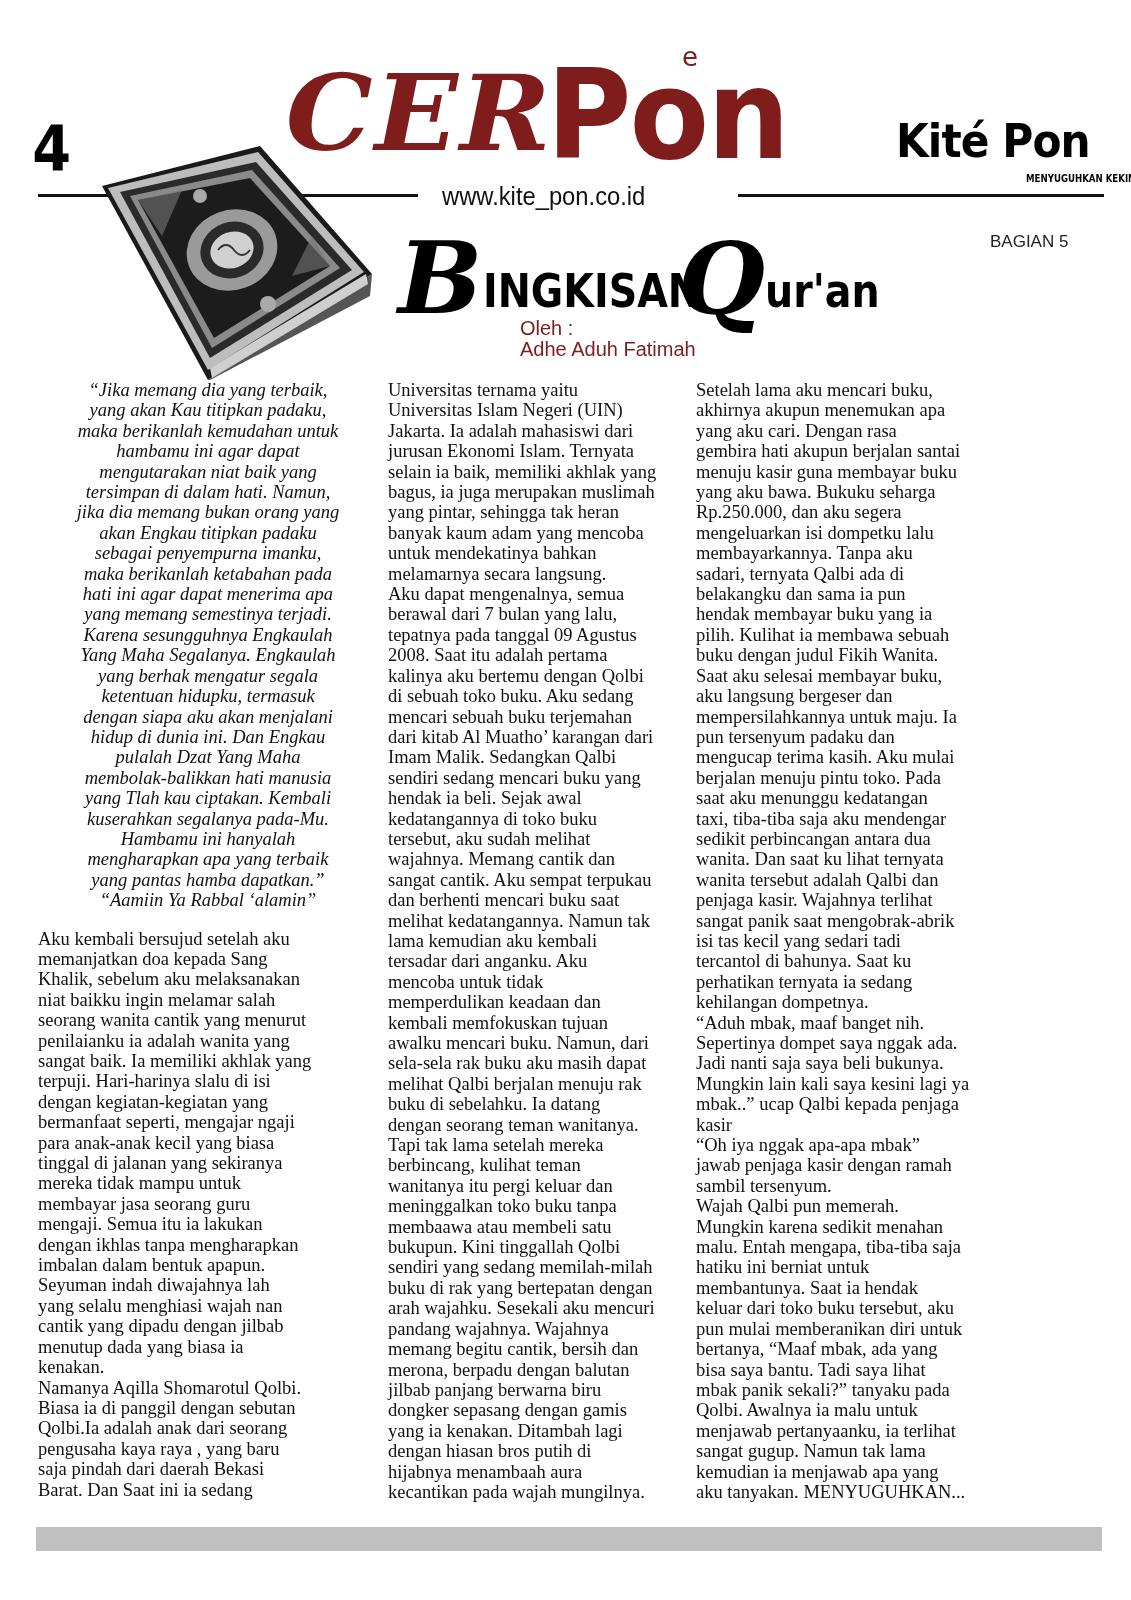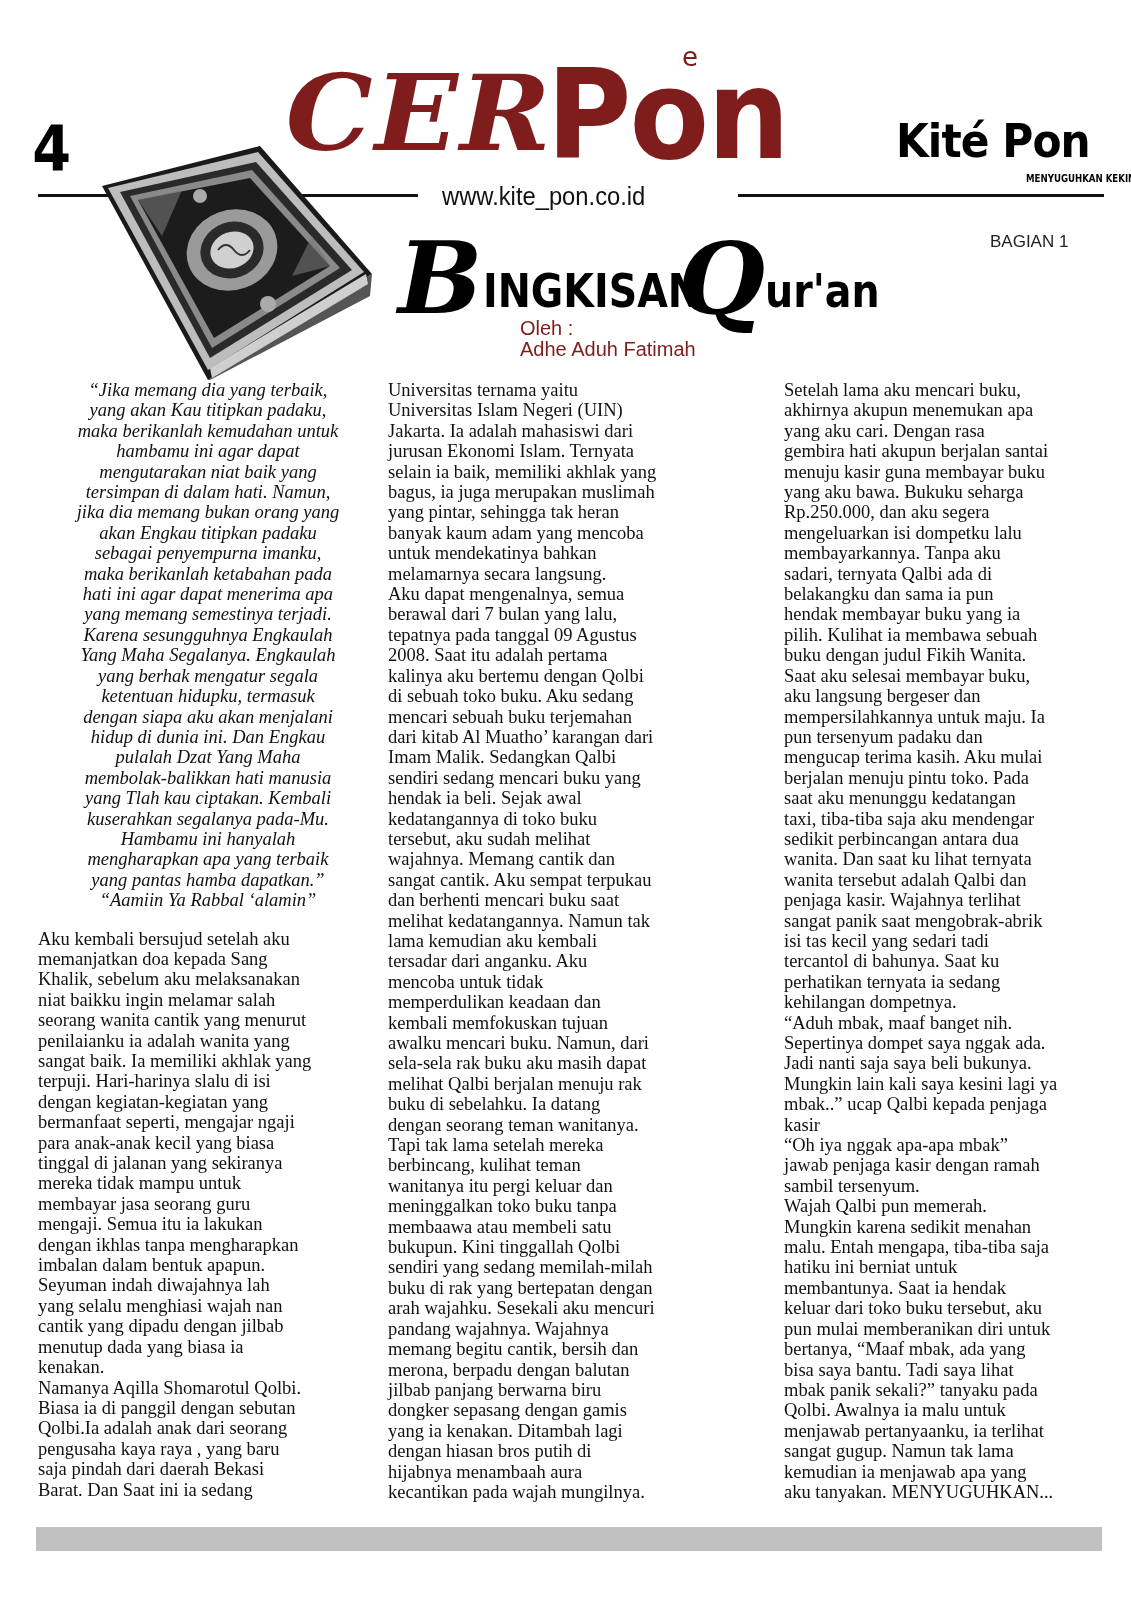--- a/index.html
+++ b/index.html
@@ -78,21 +78,21 @@
     font-size: 20px; line-height: 21px; color: #7f1d1d;
   }
 
   .col {
     position: absolute; top: 380px; font-size: 18.5px; line-height: 20.4px; color: #111;
     font-family: Liberation Serif, serif;
   }
   .col p { white-space: pre-line; }
   .col1 { left: 38px; width: 340px; }
   .col2 { left: 388px; width: 340px; }
-  .col3 { left: 784px; width: 340px; }
+  .col3 { left: 696px; width: 340px; }
 
   .prayer { font-style: italic; text-align: center; margin-bottom: 18px; }
   .to-be-continued { font-weight: normal; }
 
   .footer-bar {
     position: absolute; left: 36px; top: 1527px; width: 1066px; height: 24px;
     background: #c0c0c0;
   }
 </style>
 </head>
@@ -107,21 +107,21 @@
 
 <div class="rule left"></div>
 <div class="rule right"></div>
 <div class="url">www.kite_pon.co.id</div>
 
 <div class="brand">
   <span class="brand-name">Kité Pon</span>
   <span class="brand-tagline">MENYUGUHKAN KEKINIAN</span>
 </div>
 
-<div class="part-label">BAGIAN 1</div>
+<div class="part-label">BAGIAN 5</div>
 
 <div class="book">
   <svg width="280" height="234" viewBox="0 0 280 234">
     <polygon points="10,40 168,0 280,128 116,234" fill="#1a1a1a"></polygon>
     <polygon points="116,234 280,128 278,150 118,234" fill="#555"></polygon>
     <polygon points="118,222 274,128 276,138 120,232" fill="#cfcfcf"></polygon>
     <polygon points="16,42 166,6 272,126 116,224" fill="#bdbdbd"></polygon>
     <polygon points="28,46 164,16 260,124 118,212" fill="#2a2a2a"></polygon>
     <polygon points="38,50 160,24 248,122 120,202" fill="#8a8a8a"></polygon>
     <polygon points="46,54 158,32 238,120 122,192" fill="#1c1c1c"></polygon>

